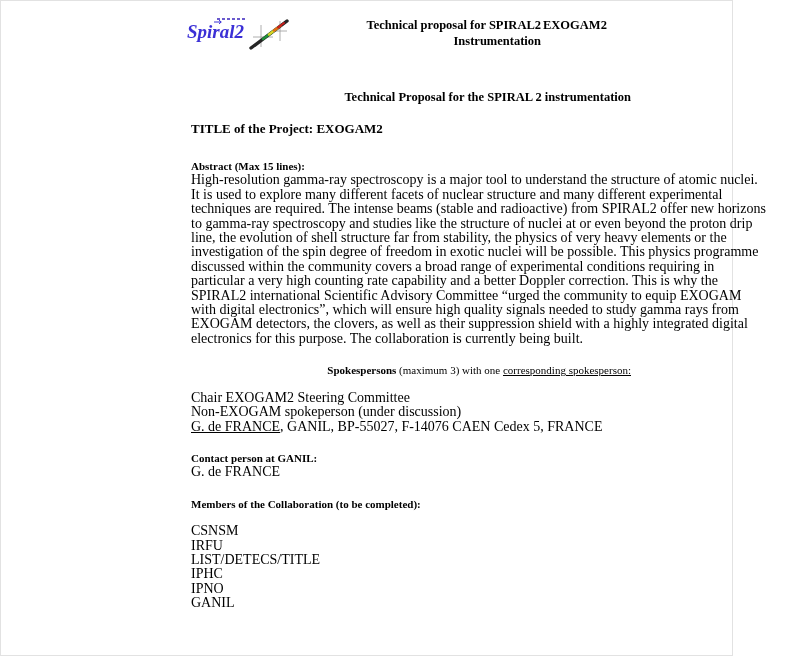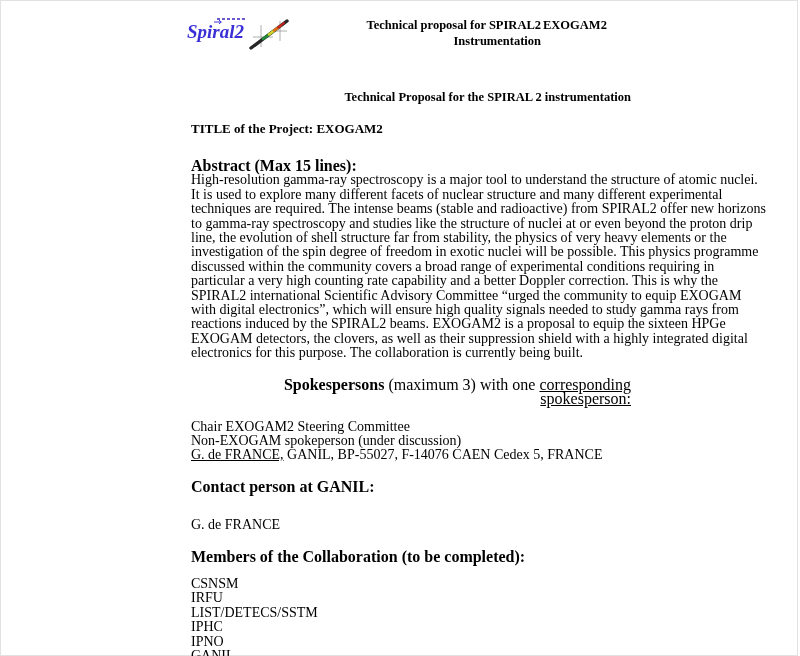--- a/index.html
+++ b/index.html
@@ -9,21 +9,21 @@
   }
   body {
     width: 800px;
     height: 656px;
     overflow: hidden;
     font-family: "Liberation Serif", "DejaVu Serif", serif;
     color: #000000;
   }
   .page {
     position: relative;
-    width: 798px;
+    width: 733px;
     height: 656px;
     box-sizing: border-box;
     background: #ffffff;
     border: 1px solid #e2e2e2;
   }
   .content {
     position: absolute;
     left: 190px;
     top: 0;
     width: 440px;
@@ -71,39 +71,39 @@
     line-height: 16px;
   }
   .project-title {
     margin-top: 16px;
     font-weight: bold;
     font-size: 13px;
     line-height: 16px;
   }
   .section-head {
     font-weight: bold;
-    font-size: 16px;
+    font-size: 11px;
     line-height: 14.4px;
   }
   .abstract-head { margin-top: 22px; }
   .para {
     font-size: 11px;
     line-height: 14.4px;
     text-align: left;
   }
   .spokes-head { margin-top: 17px; text-align: right; }
   .spokes-head .u { text-decoration: underline; }
   .spokes-head .reg { font-weight: normal; }
 
   .plain-line {
     font-size: 14px;
     line-height: 14.4px;
     white-space: nowrap;
   }
-  .gap-16 { margin-top: 24px; }
+  .gap-16 { margin-top: 0; }
   .gap-17 { margin-top: 17px; }
   .u { text-decoration: underline; }
 
   .list { margin-top: 13px; }
   .list .plain-line { white-space: nowrap; }
 </style>
 </head>
 <body>
 
 <div class="page">
@@ -161,21 +161,20 @@
         <div class="plain-line">High-resolution gamma-ray spectroscopy is a major tool to understand the structure of atomic nuclei.</div>
         <div class="plain-line">It is used to explore many different facets of nuclear structure and many different experimental</div>
         <div class="plain-line">techniques are required. The intense beams (stable and radioactive) from SPIRAL2 offer new horizons</div>
         <div class="plain-line">to gamma-ray spectroscopy and studies like the structure of nuclei at or even beyond the proton drip</div>
         <div class="plain-line">line, the evolution of shell structure far from stability, the physics of very heavy elements or the</div>
         <div class="plain-line">investigation of the spin degree of freedom in exotic nuclei will be possible. This physics programme</div>
         <div class="plain-line">discussed within the community covers a broad range of experimental conditions requiring in</div>
         <div class="plain-line">particular a very high counting rate capability and a better Doppler correction. This is why the</div>
         <div class="plain-line">SPIRAL2 international Scientific Advisory Committee “urged the community to equip EXOGAM</div>
         <div class="plain-line">with digital electronics”, which will ensure high quality signals needed to study gamma rays from</div>
-        <div class="plain-line">reactions induced by the SPIRAL2 beams. EXOGAM2 is a proposal to equip the sixteen HPGe</div>
         <div class="plain-line">EXOGAM detectors, the clovers, as well as their suppression shield with a highly integrated digital</div>
         <div class="plain-line">electronics for this purpose. The collaboration is currently being built.</div>
       </div>
 
     <div class="section-head spokes-head">
       <span>Spokespersons</span><span class="reg"> (maximum 3) with one </span><span class="reg u">corresponding spokesperson:</span>
     </div>
 
     <div class="list" id="spokespersons-list">
         <div class="plain-line">Chair EXOGAM2 Steering Committee</div>
@@ -186,20 +185,20 @@
       <span class="u">G. de FRANCE,</span><span> GANIL, BP-55027, F-14076 CAEN Cedex 5, FRANCE</span>
     </div>
 
     <div class="section-head gap-17">Contact person at GANIL:</div>
     <div class="plain-line gap-16">G. de FRANCE</div>
 
     <div class="section-head gap-17">Members of the Collaboration (to be completed):</div>
     <div class="list" id="members-list">
         <div class="plain-line">CSNSM</div>
         <div class="plain-line">IRFU</div>
-        <div class="plain-line">LIST/DETECS/SSTM</div>
+        <div class="plain-line">LIST/DETECS/TITLE</div>
         <div class="plain-line">IPHC</div>
         <div class="plain-line">IPNO</div>
         <div class="plain-line">GANIL</div>
       </div>
 
   </div>
 </div>
 
 </body></html>

